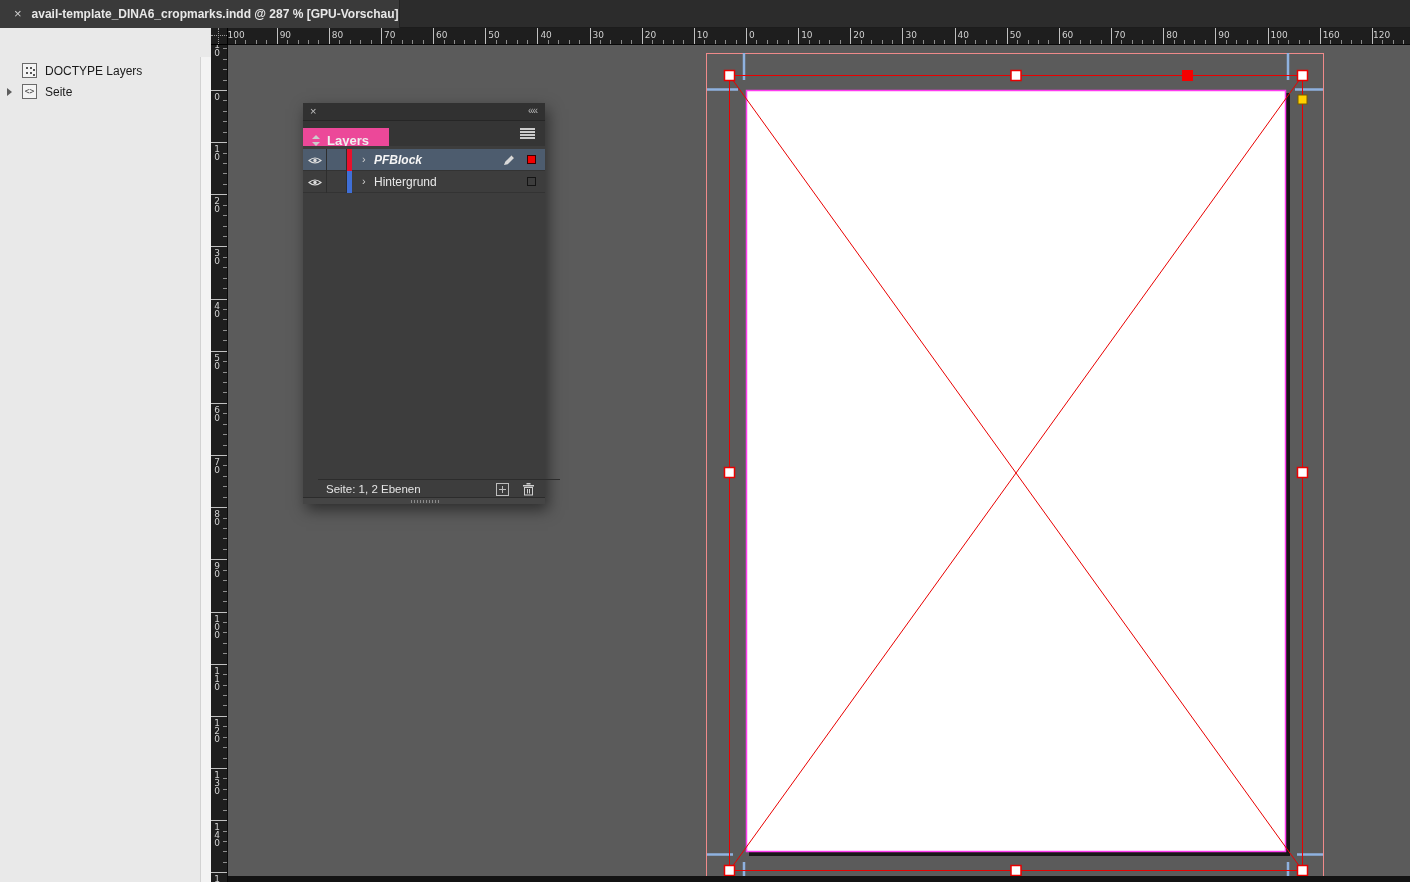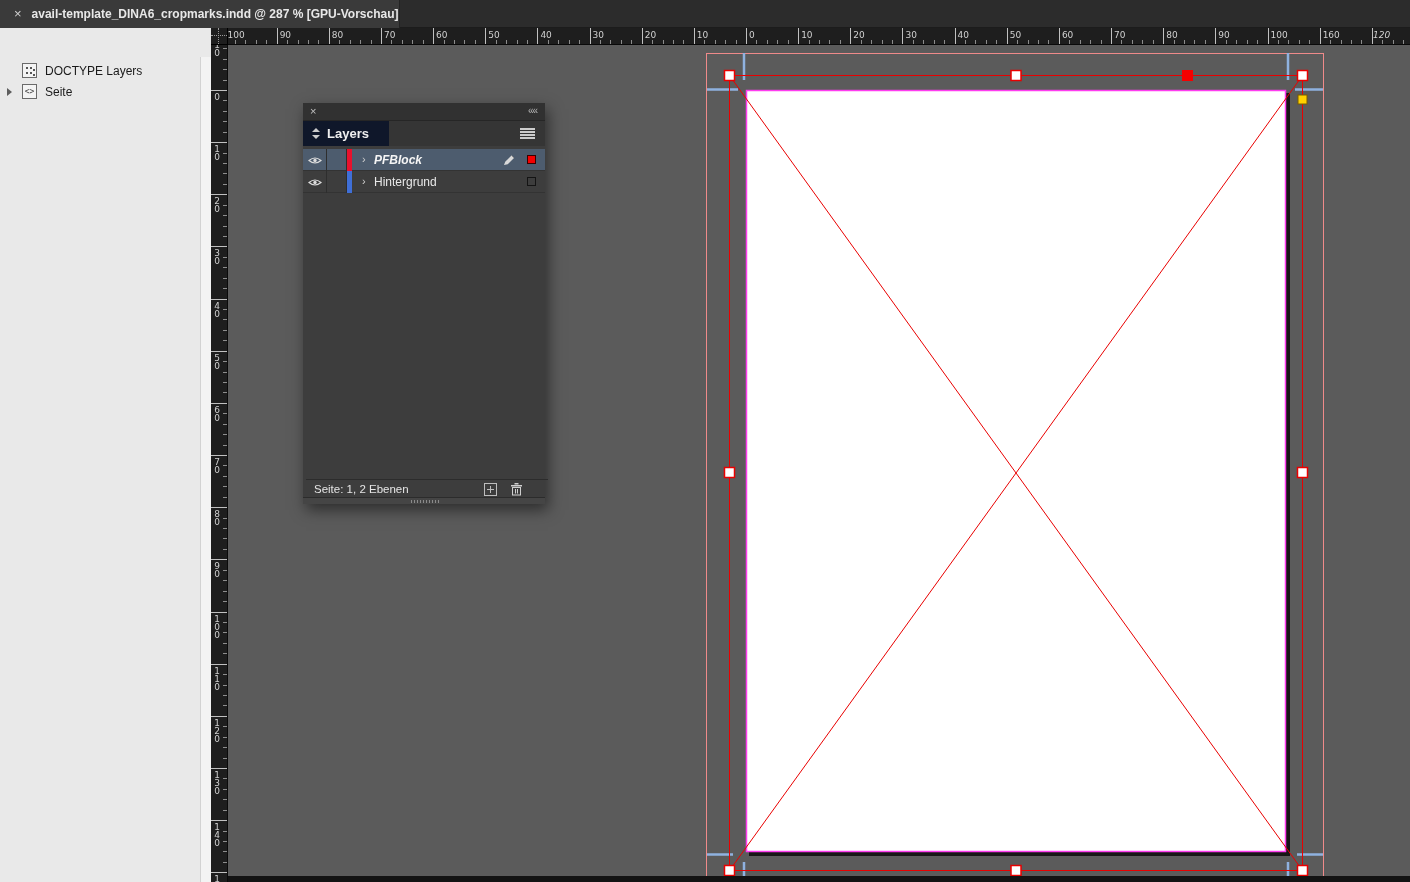--- a/index.html
+++ b/index.html
@@ -57,40 +57,40 @@
   .handle{fill:#ffffff;stroke:var(--selection_red);stroke-width:1.5;}
   .handle-red{fill:var(--solid_red_handle);}
   .handle-yellow{fill:var(--handle_yellow);stroke:#7a5c00;stroke-width:1;}
   .bottomstrip{fill:var(--canvas_bottom_strip);}
   
   .layers{position:absolute;left:303px;top:103px;width:242px;height:401px;background:var(--panel_dark);box-shadow:3px 6px 14px rgba(0,0,0,.5);font-size:12px;}
   .lp-titlebar{position:absolute;left:0;top:0;width:100%;height:18px;background:#313131;border-bottom:1px solid #262626;box-sizing:border-box;}
   .lp-close{position:absolute;left:7px;top:2px;color:#c3c3c3;font-size:11px;}
   .lp-collapse{position:absolute;right:8px;top:2px;color:#b5b5b5;font-size:10px;letter-spacing:-1px;}
   .lp-tabs{position:absolute;left:0;top:18px;width:100%;height:25px;background:#353535;}
-  .lp-tab{position:absolute;left:0;top:0;height:25px;width:86px;background:#0f172a;display:flex;align-items:center;padding-left:8px;box-sizing:border-box;gap:6px;}
+  .lp-tab{position:absolute;left:0;top:7px;height:25px;width:86px;background:#ec4899;display:flex;align-items:center;padding-left:8px;box-sizing:border-box;gap:6px;}
   .lp-tab .lp-tab-label{color:#efefef;font-weight:bold;font-size:13px;}
   .lp-menu{position:absolute;right:10px;top:7px;width:15px;height:11px;display:flex;flex-direction:column;justify-content:space-between;}
   .lp-menu i{display:block;height:1.5px;background:#cccccc;}
   .lp-rows{position:absolute;left:0;top:43px;width:100%;height:333px;background:var(--panel_dark);}
   .lp-row{position:absolute;left:0;width:100%;height:22px;border-bottom:1px solid #333333;box-sizing:border-box;}
   .lp-row.selected{background:var(--layers_selected_row);}
   .lp-cell-eye{position:absolute;left:0;top:0;width:24px;height:22px;border-right:1px solid #2e2e2e;box-sizing:border-box;display:flex;align-items:center;justify-content:center;}
   .lp-cell-lock{position:absolute;left:24px;top:0;width:20px;height:22px;border-right:1px solid #2e2e2e;box-sizing:border-box;}
   .lp-colorbar{position:absolute;left:44px;top:0;width:5px;height:22px;}
   .colorbar-red{background:var(--layer_red);}
   .colorbar-blue{background:var(--layer_blue);}
   .lp-disc{position:absolute;left:59px;top:4px;color:#cfcfcf;font-size:11px;}
   .lp-name{position:absolute;left:71px;top:4px;color:#e9e9e9;white-space:nowrap;}
   .lp-name.em{font-weight:bold;font-style:italic;color:#f5f5f5;}
   .lp-pencil{position:absolute;left:200px;top:5px;}
   .lp-proxy{position:absolute;left:224px;top:6px;width:9px;height:9px;box-sizing:border-box;}
   .proxy-filled{background:var(--solid_red_handle);border:1px solid #3a0000;}
   .proxy-outline{border:1.5px solid #141414;}
-  .lp-status{position:absolute;left:3px;top:376px;width:100%;height:18px;border-top:1px solid #2c2c2c;box-sizing:border-box;}
+  .lp-status{position:absolute;left:15px;top:376px;width:100%;height:18px;border-top:1px solid #2c2c2c;box-sizing:border-box;}
   .lp-status-text{position:absolute;left:8px;top:3px;color:#e5e5e5;font-size:11.5px;}
   .lp-plus{position:absolute;left:178px;top:3px;}
   .lp-trash{position:absolute;left:204px;top:2px;}
   .lp-grip{position:absolute;left:0;top:394px;width:100%;height:7px;background:#454545;border-top:1px solid #2c2c2c;box-sizing:border-box;}
   .lp-grip:before{content:"";position:absolute;left:108px;top:2px;width:28px;height:3px;
     background:repeating-linear-gradient(90deg,#8a8a8a 0 1px,transparent 1px 3px);}
 </style>
 </head>
 <body>
 
@@ -246,21 +246,21 @@
     <div class="hlabel" style="left: 886.05px;">70</div>
     <div class="htick-major" style="left: 935.2px;"></div>
     <div class="hlabel" style="left: 938.2px;">80</div>
     <div class="htick-major" style="left: 987.35px;"></div>
     <div class="hlabel" style="left: 990.35px;">90</div>
     <div class="htick-major" style="left: 1039.5px;"></div>
     <div class="hlabel" style="left: 1042.5px;">100</div>
     <div class="htick-major" style="left: 1091.65px;"></div>
     <div class="hlabel" style="left: 1094.65px;">160</div>
     <div class="htick-major" style="left: 1143.8px;"></div>
-    <div class="hlabel" style="left: 1145px; font-style: italic;">120</div>
+    <div class="hlabel" style="left: 1145px;">120</div>
   </div>
 <div class="vruler" id="vruler">
     <div class="vtick-minor" style="top: 3.28px;"></div>
     <div class="vtick-minor" style="top: 13.71px;"></div>
     <div class="vtick-minor" style="top: 24.14px;"></div>
     <div class="vtick-minor" style="top: 34.57px;"></div>
     <div class="vtick-minor" style="top: 55.43px;"></div>
     <div class="vtick-minor" style="top: 65.86px;"></div>
     <div class="vtick-minor" style="top: 76.29px;"></div>
     <div class="vtick-minor" style="top: 86.72px;"></div>

